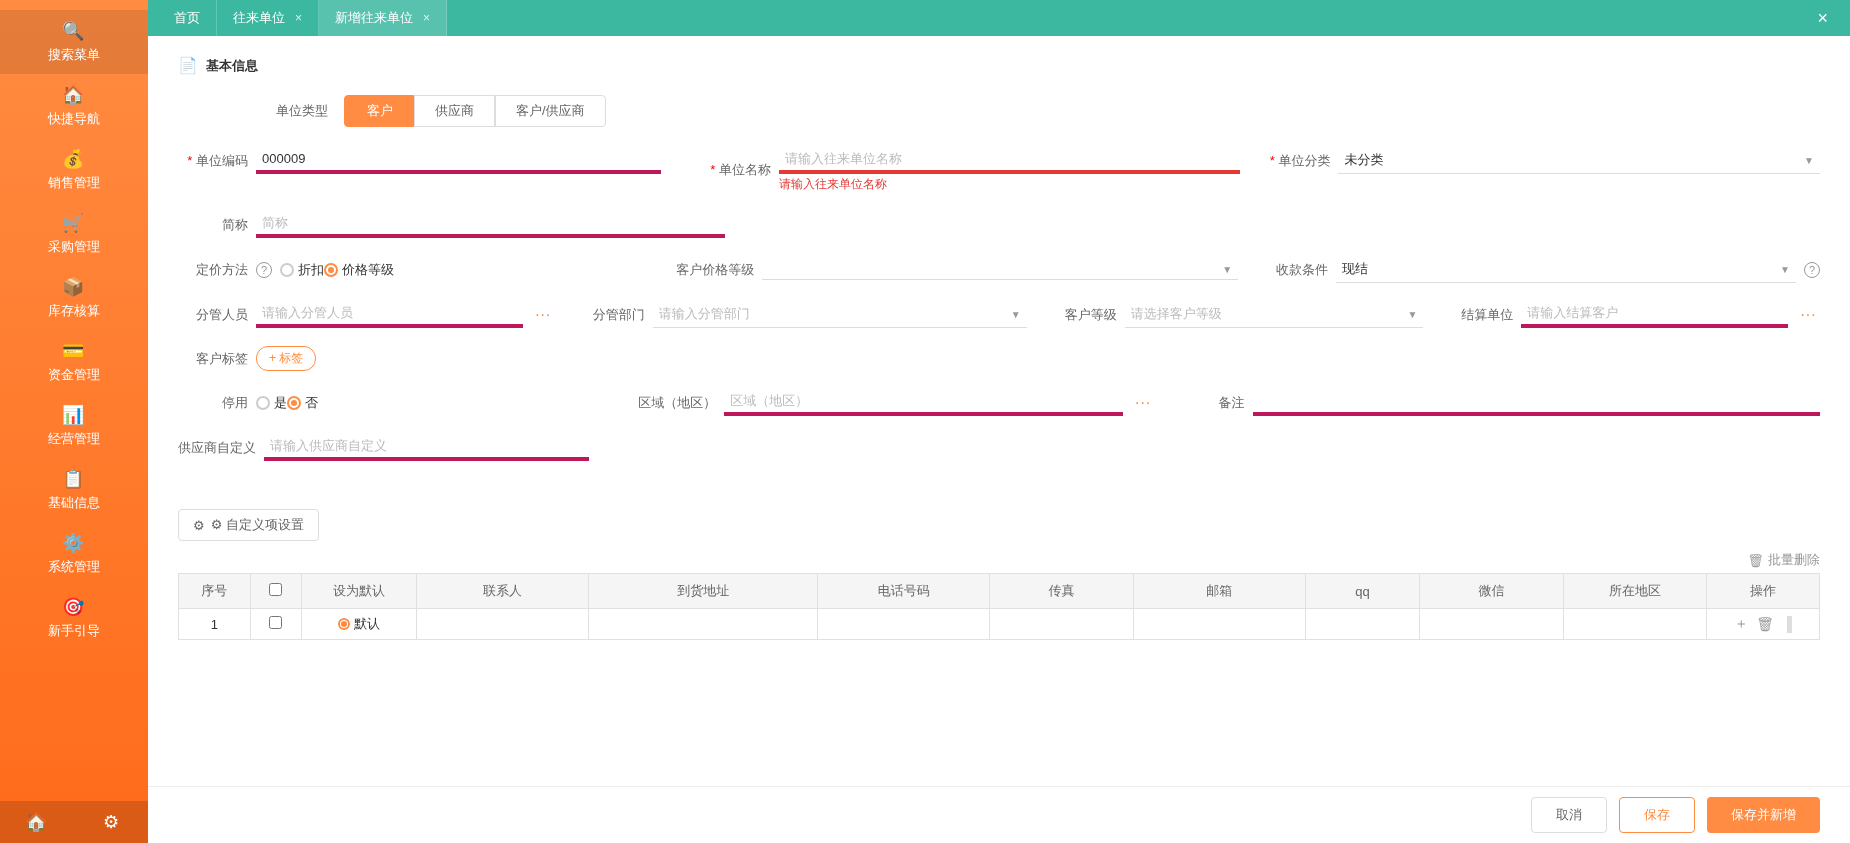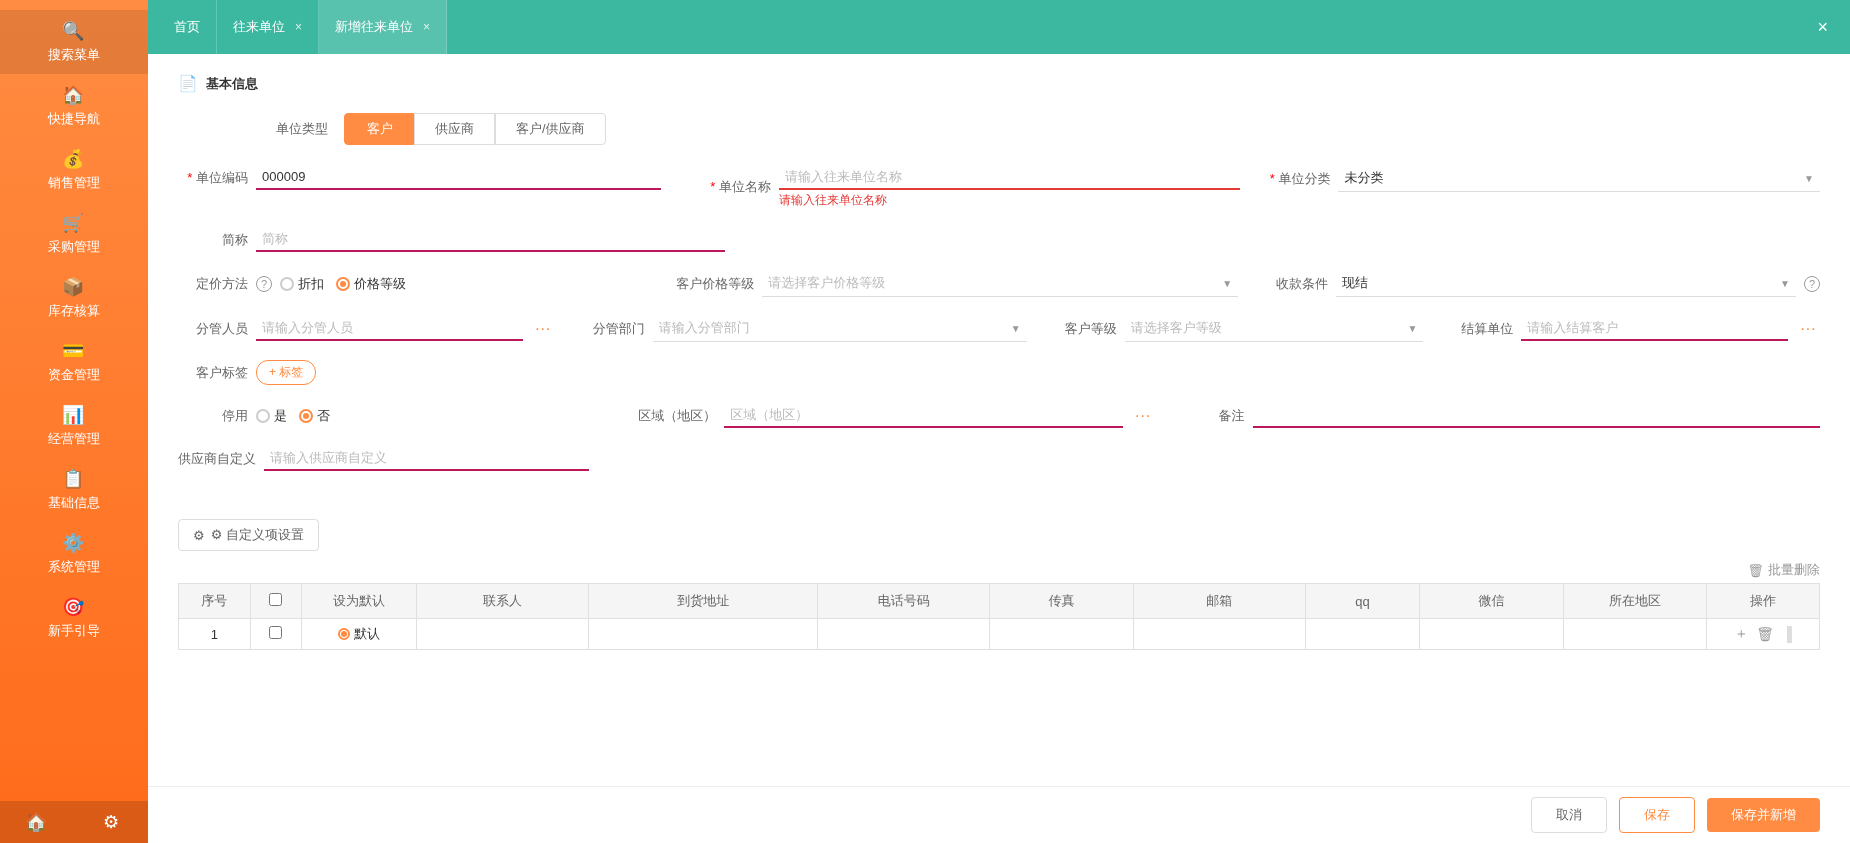--- a/index.html
+++ b/index.html
@@ -46,21 +46,21 @@
     }
 
     
     .main { flex: 1; display: flex; flex-direction: column; background: #f0f0f0; }
 
     
     .tabbar {
       background: #3db8a0;
       display: flex;
       align-items: center;
-      height: 54px;
+      height: 36px;
       padding: 0 10px;
     }
     .tab {
       padding: 0 16px;
       height: 100%;
       display: flex;
       align-items: center;
       color: white;
       cursor: pointer;
       font-size: 14px;
@@ -130,21 +130,21 @@
       flex-shrink: 0;
       font-size: 13px;
     }
     .field-label.required::before {
       content: '* ';
       color: #f00;
     }
     .field-input {
       flex: 1;
       border: none;
-      border-bottom: 2px solid #be185d;
+      border-bottom: 4px solid #be185d;
       padding: 4px 6px;
       font-size: 13px;
       outline: none;
       background: transparent;
       color: #333;
       min-width: 0;
     }
     .field-input.error { border-bottom-color: #e53935; }
     .field-input::placeholder { color: #bbb; }
     .error-msg { color: #e53935; font-size: 12px; margin-top: 2px; margin-left: 78px; }
@@ -156,21 +156,21 @@
       border-bottom: 1px solid #ddd;
       padding: 4px 6px;
       cursor: pointer;
       min-width: 0;
       justify-content: flex-end;
     }
     .field-select-text { flex: 1; color: #bbb; font-size: 13px; overflow: hidden; text-overflow: ellipsis; white-space: nowrap; }
     .field-select-text.value { color: #333; }
     .chevron-icon { color: #999; font-size: 10px; flex-shrink: 0; }
 
-    .radio-group { display: flex; align-items: center; gap: 12px; }
+    .radio-group { display: flex; align-items: center; gap: 0; }
     .radio-item { display: flex; align-items: center; gap: 4px; cursor: pointer; color: #333; }
     .radio-circle {
       width: 14px; height: 14px;
       border-radius: 50%;
       border: 2px solid #ccc;
       display: flex; align-items: center; justify-content: center;
     }
     .radio-circle.checked { border-color: #ff8c42; }
     .radio-circle.checked::after {
       content: '';
@@ -247,21 +247,20 @@
 
     
     .footer {
       background: white;
       border-top: 1px solid #eee;
       padding: 10px 30px;
       display: flex;
       justify-content: flex-end;
       gap: 12px;
       flex-shrink: 0;
-      align-items: center;
     }
     .btn-cancel {
       padding: 8px 24px;
       border: 1px solid #ddd;
       background: white;
       cursor: pointer;
       color: #666;
       border-radius: 4px;
       font-size: 13px;
     }
@@ -416,21 +415,20 @@
             </label>
             <label class="radio-item">
               <div class="radio-circle checked"></div>
               <span>价格等级</span>
             </label>
           </div>
         </div>
         <div class="form-field" style="flex:1.2; margin-left:30px;">
           <span class="field-label">客户价格等级</span>
           <div class="field-select-wrap">
-            <span class="field-select-text">请选择客户价格等级</span>
             <span class="chevron-icon">▼</span>
           </div>
         </div>
         <div class="form-field" style="flex:1.2; margin-left:20px;">
           <span class="field-label">收款条件</span>
           <div class="field-select-wrap">
             <span class="field-select-text value">现结</span>
             <span class="chevron-icon">▼</span>
           </div>
           <span class="question-icon">?</span>

